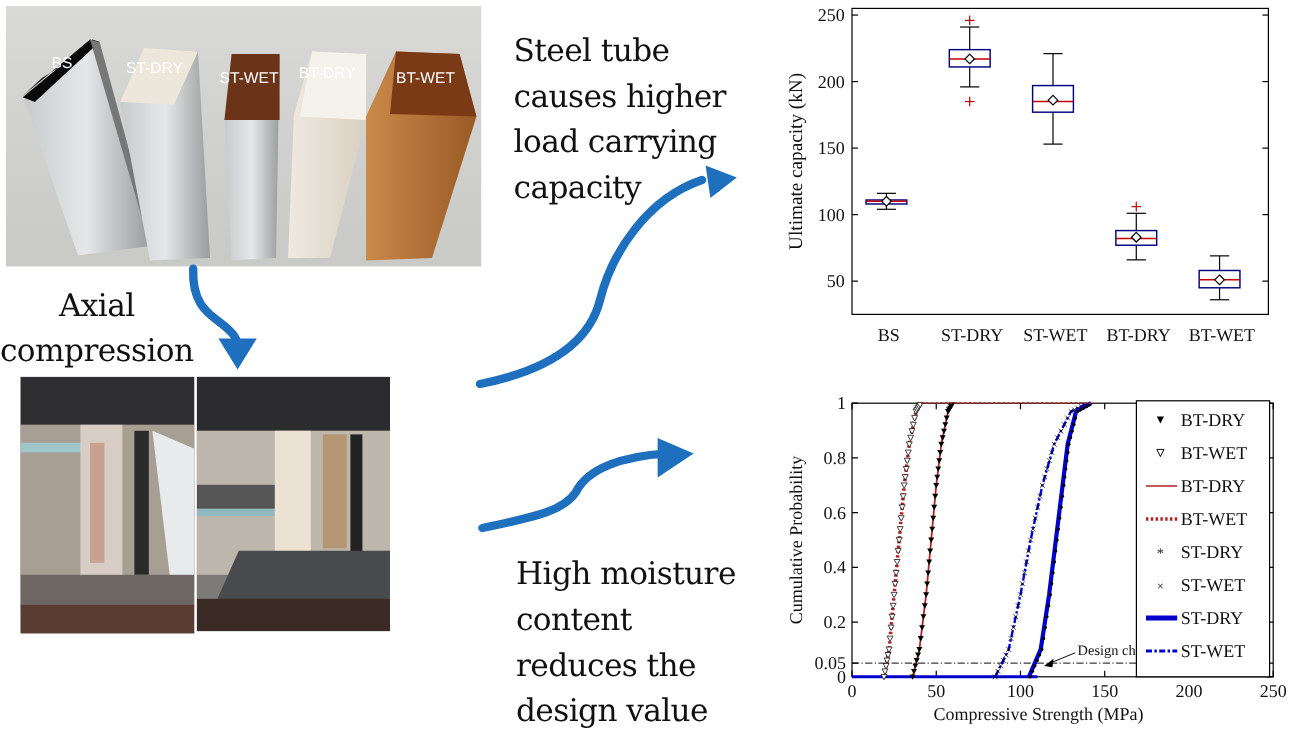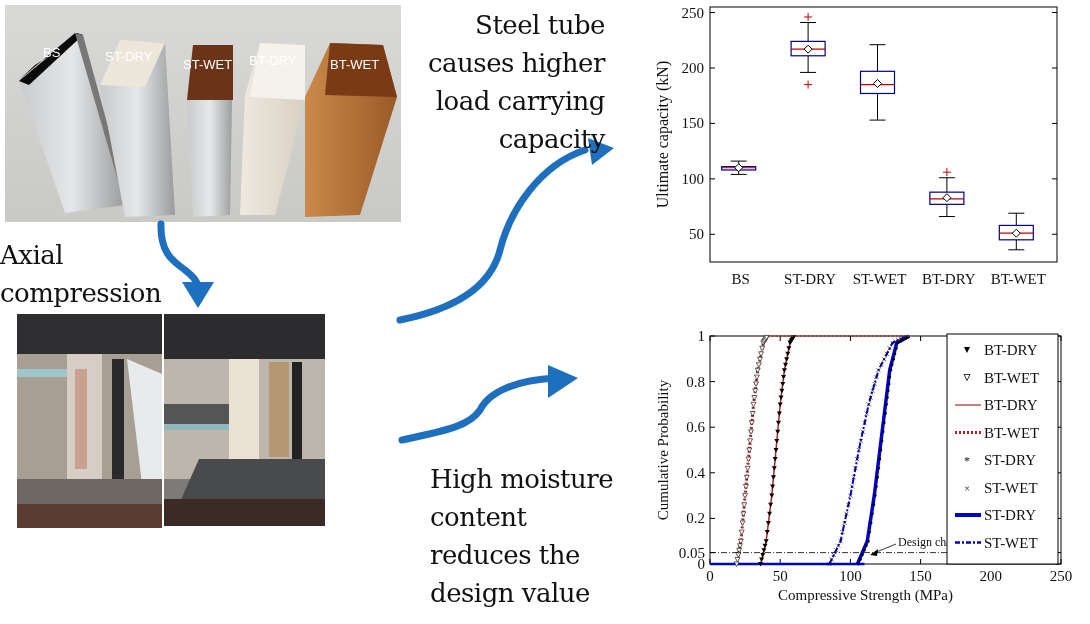--- a/index.html
+++ b/index.html
@@ -89,23 +89,23 @@
   <g fill="none" stroke="#1f6fbf" stroke-width="7" stroke-linecap="round">
     <path d="M161 224 C 160 255, 175 262, 185 270 C 195 278, 198 282, 198 290"></path>
     <path d="M400 320 C 450 310, 490 290, 500 250 C 510 210, 540 165, 585 150"></path>
     <path d="M402 440 C 450 430, 470 425, 480 410 C 490 390, 520 380, 555 378"></path>
   </g>
   <polygon points="182,282 214,282 198,308" fill="#1f6fbf"></polygon>
   <polygon points="588,138 614,148 592,165" fill="#1f6fbf"></polygon>
   <polygon points="548,365 578,378 548,398" fill="#1f6fbf"></polygon>
 </svg>
 
-<div class="abs caption" style="left:0px;top:236px;">Axial
+<div class="abs caption" style="left:0px;top:236px;text-align:center;">Axial
 compression</div>
-<div class="abs caption" style="left:428px;top:6px;text-align:right;">Steel tube
+<div class="abs caption" style="left:428px;top:24px;">Steel tube
 causes higher
 load carrying
 capacity</div>
 <div class="abs caption" style="left:430px;top:460px;">High moisture
 content
 reduces the
 design value</div>
 
 <svg class="abs" id="boxplot" style="left:640px;top:0px;" width="450" height="300">
     <rect x="70" y="7" width="347" height="255" fill="#fff" stroke="#000" stroke-width="1"></rect>

